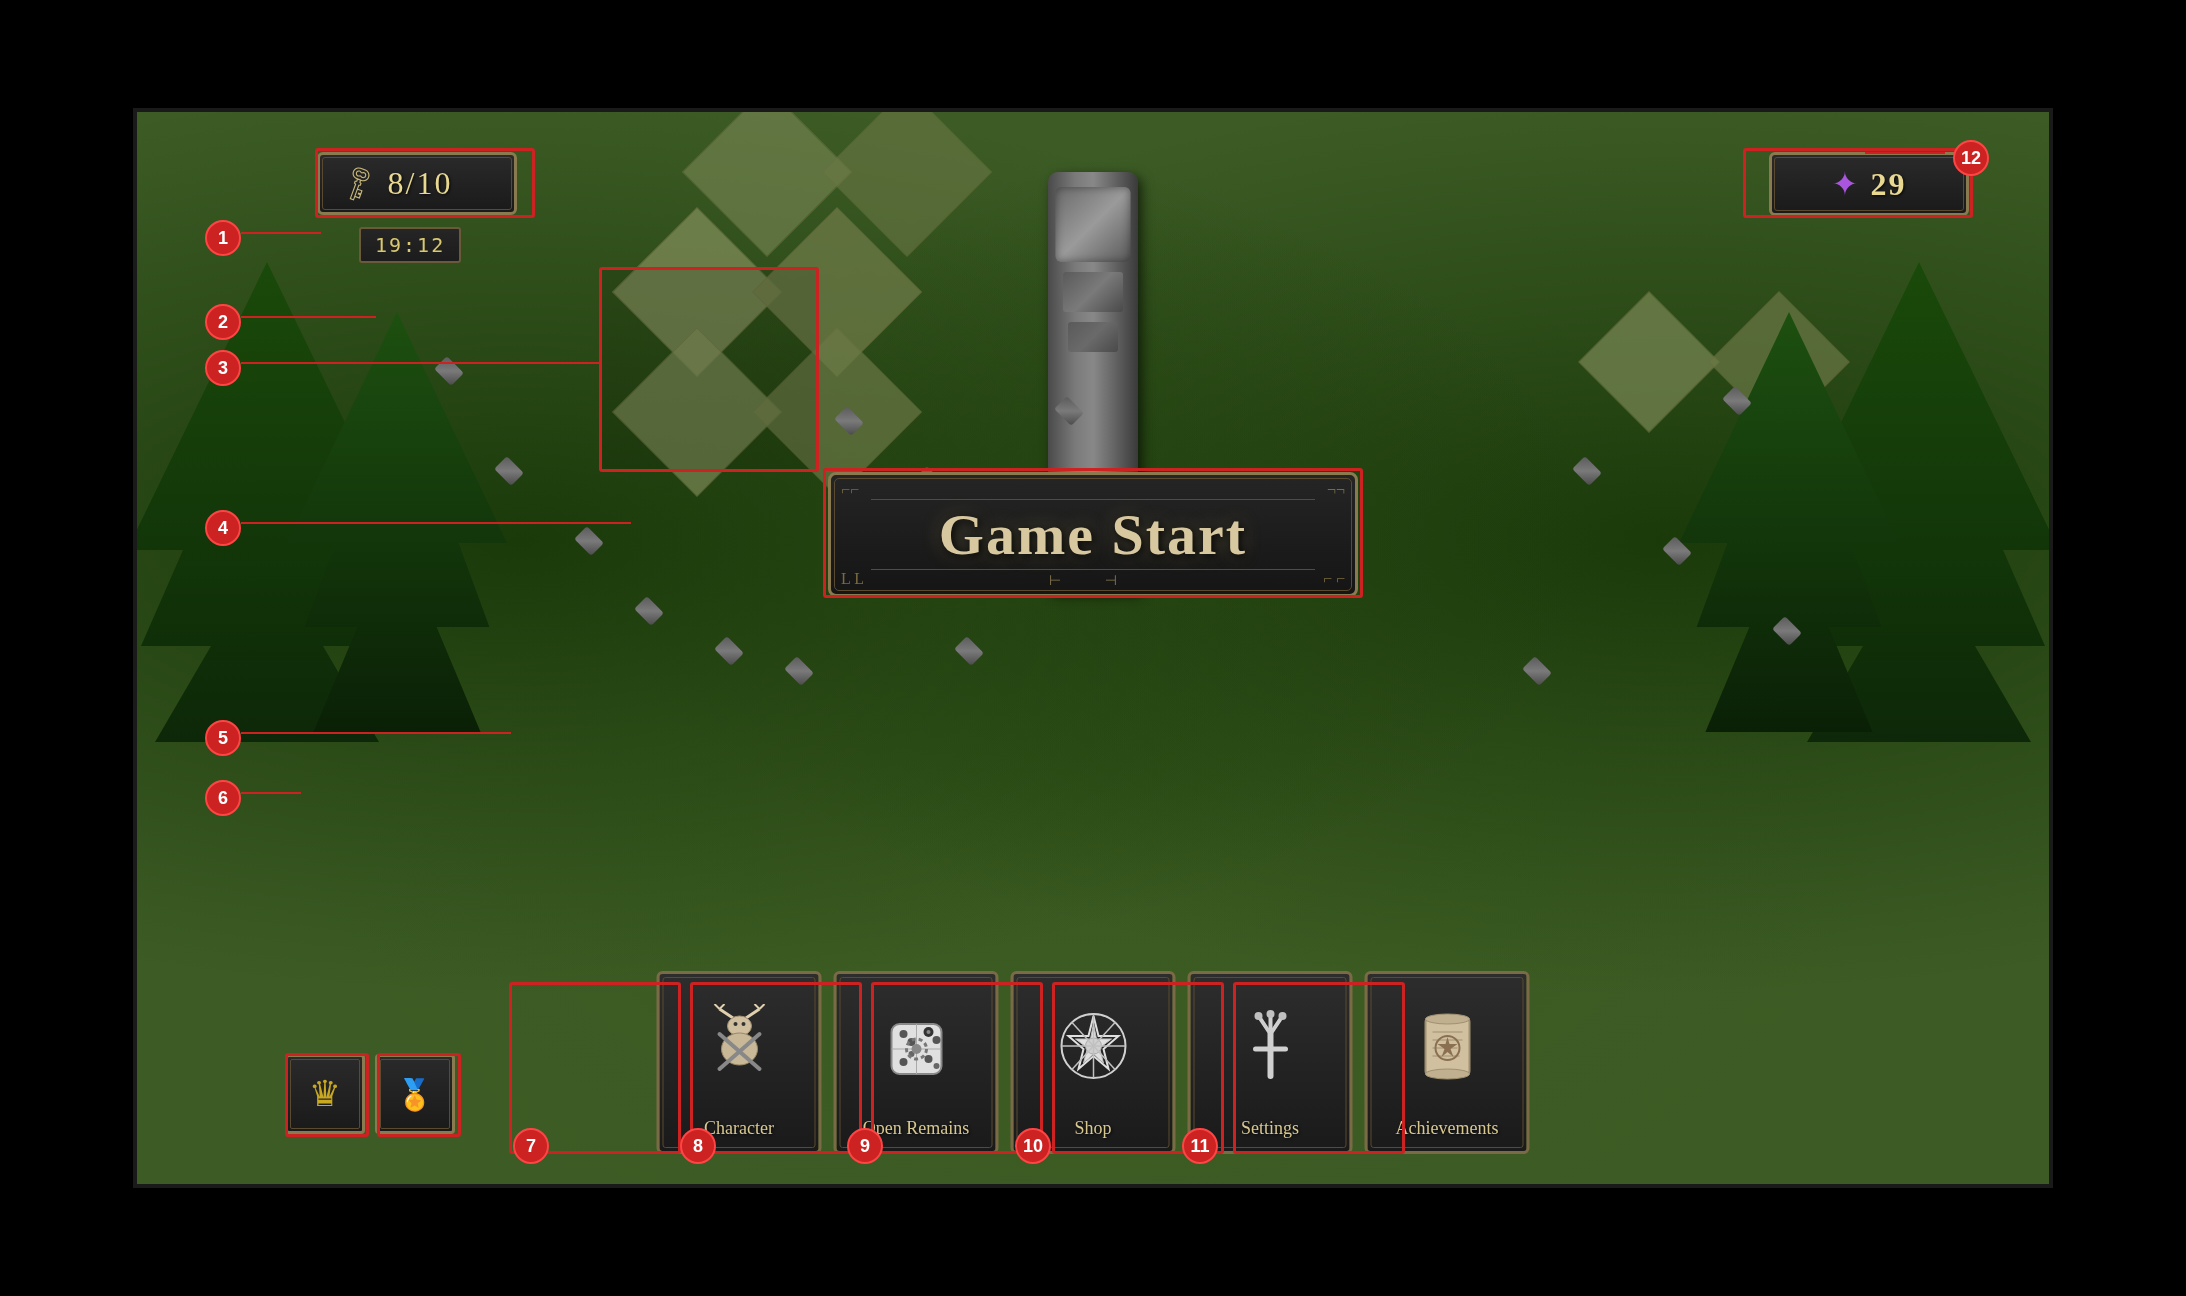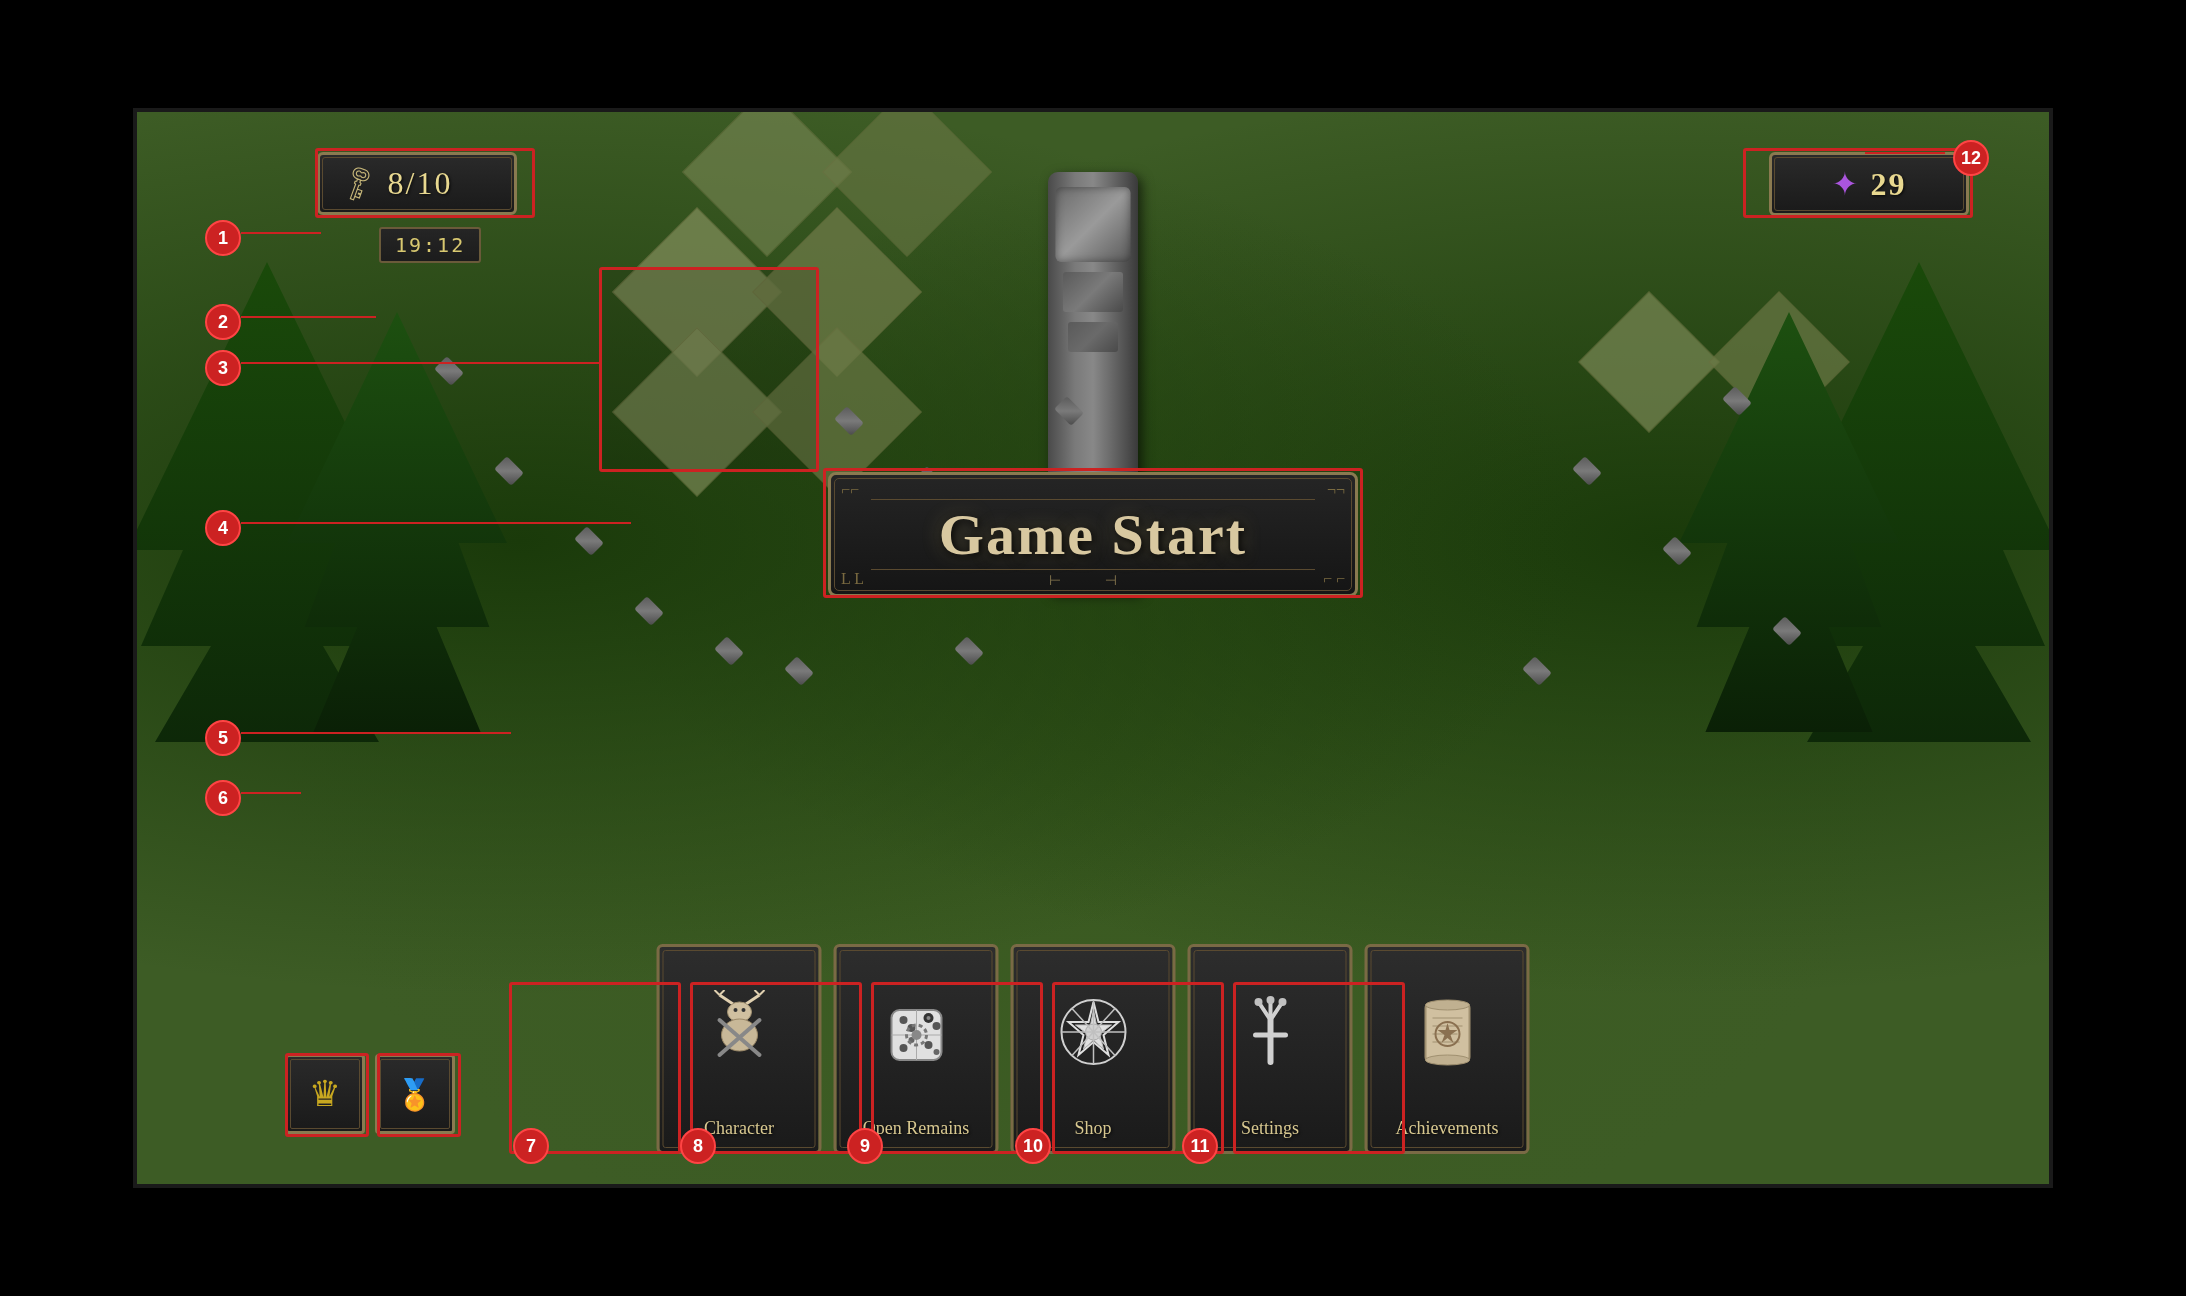--- a/index.html
+++ b/index.html
@@ -75,21 +75,20 @@
 
     
     #timer-display {
       position: absolute;
       top: 110px;
       left: 235px;
       background: linear-gradient(to bottom, #252525, #1c1c1c);
       border: 2px solid #6a5a3a;
       padding: 4px 14px;
       border-radius: 3px;
-      margin-left: 20px;
     }
 
     .timer-value {
       font-size: 20px;
       color: #d8c870;
       letter-spacing: 2px;
       font-family: monospace;
     }
 
     
@@ -210,21 +209,21 @@
     .rank-icon-box { position: relative; }
 
     .rank-symbol {
       font-size: 36px;
       color: #c8a820;
     }
 
     
     .menu-btn {
       width: 165px;
-      height: 210px;
+      height: 183px;
       background: linear-gradient(to bottom, #2d2d2d 0%, #1a1a1a 100%);
       border: 3px solid #7a6a45;
       border-radius: 6px;
       display: flex;
       flex-direction: column;
       align-items: center;
       justify-content: flex-end;
       padding-bottom: 12px;
       cursor: pointer;
       position: relative;

